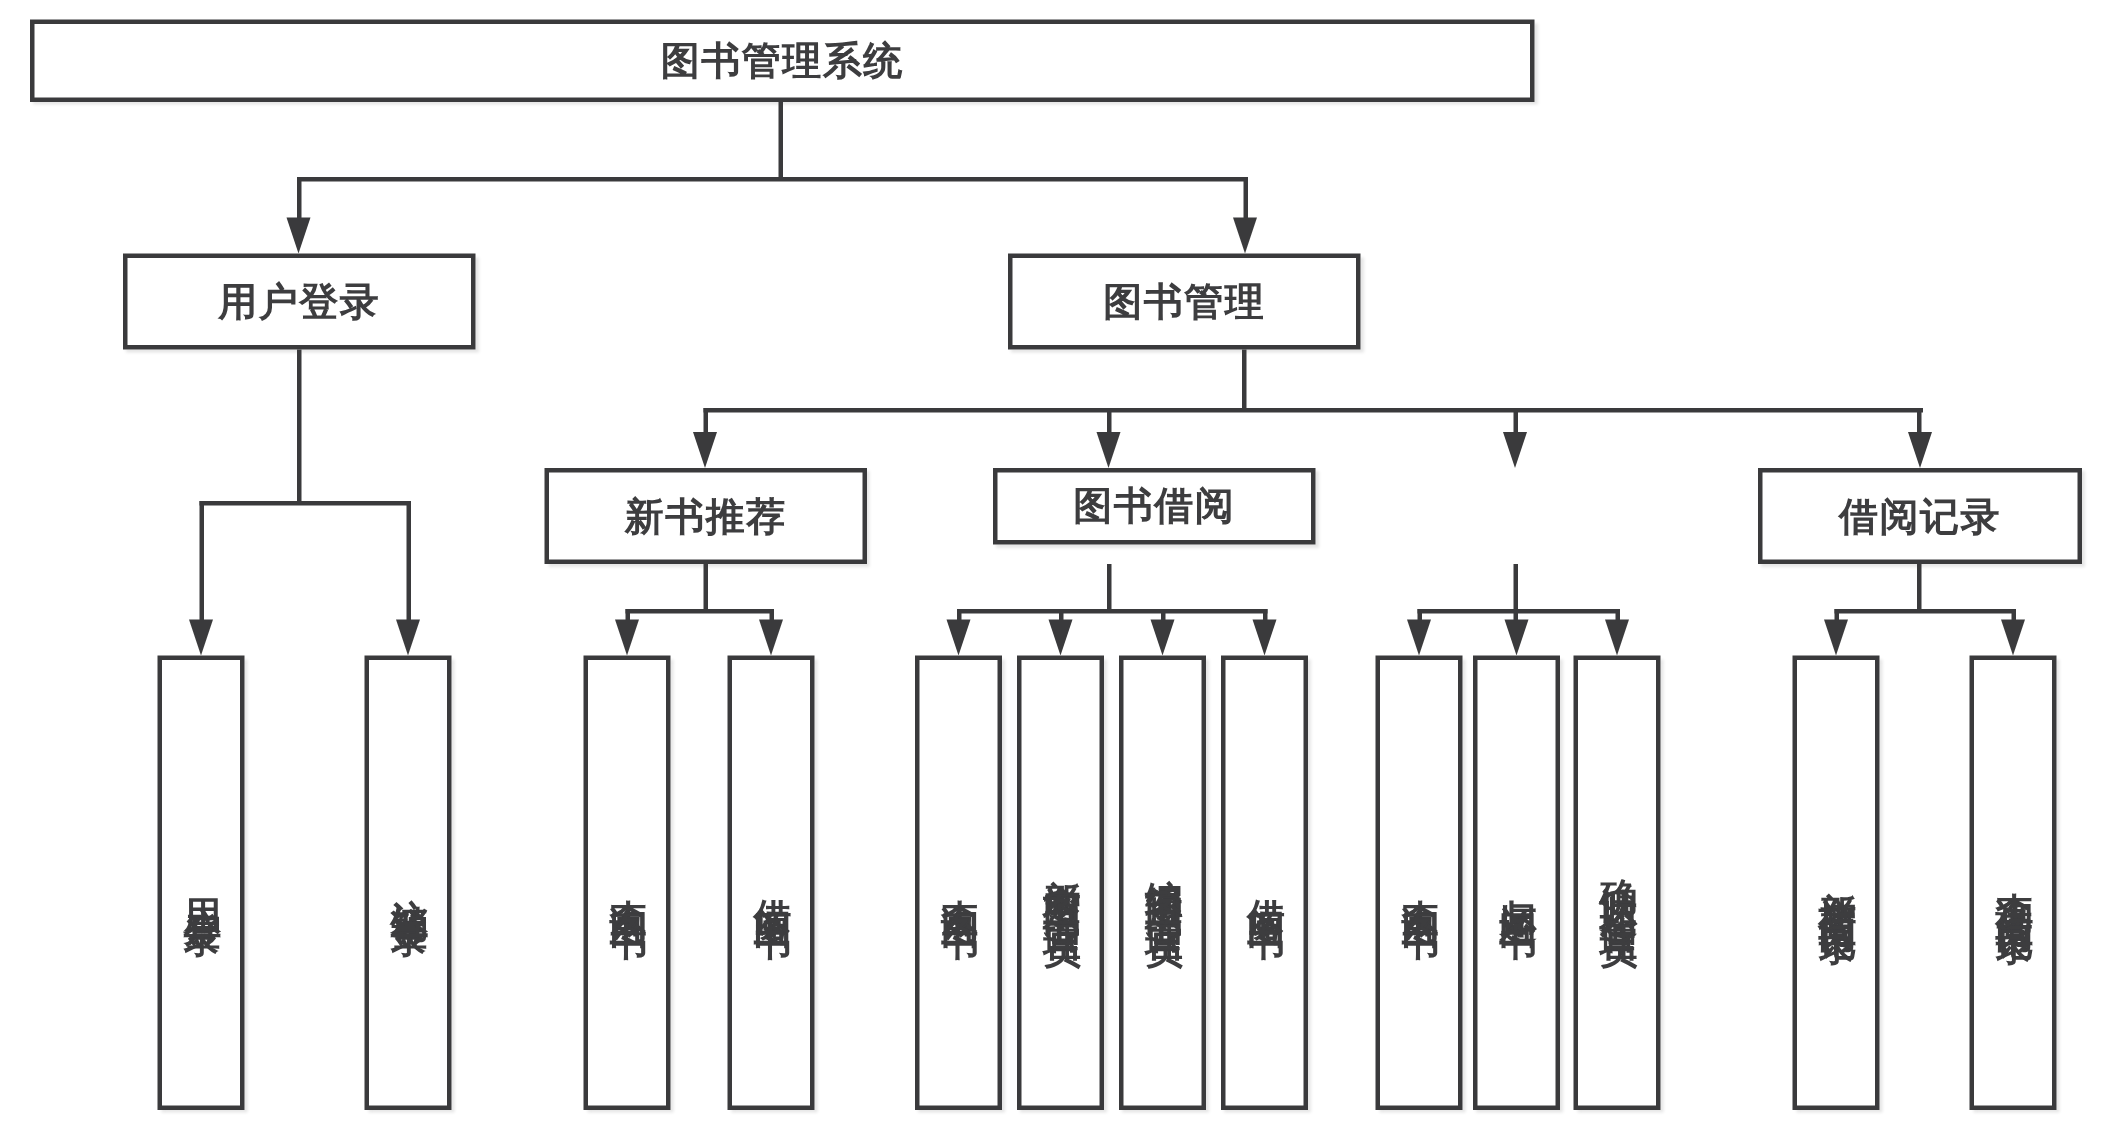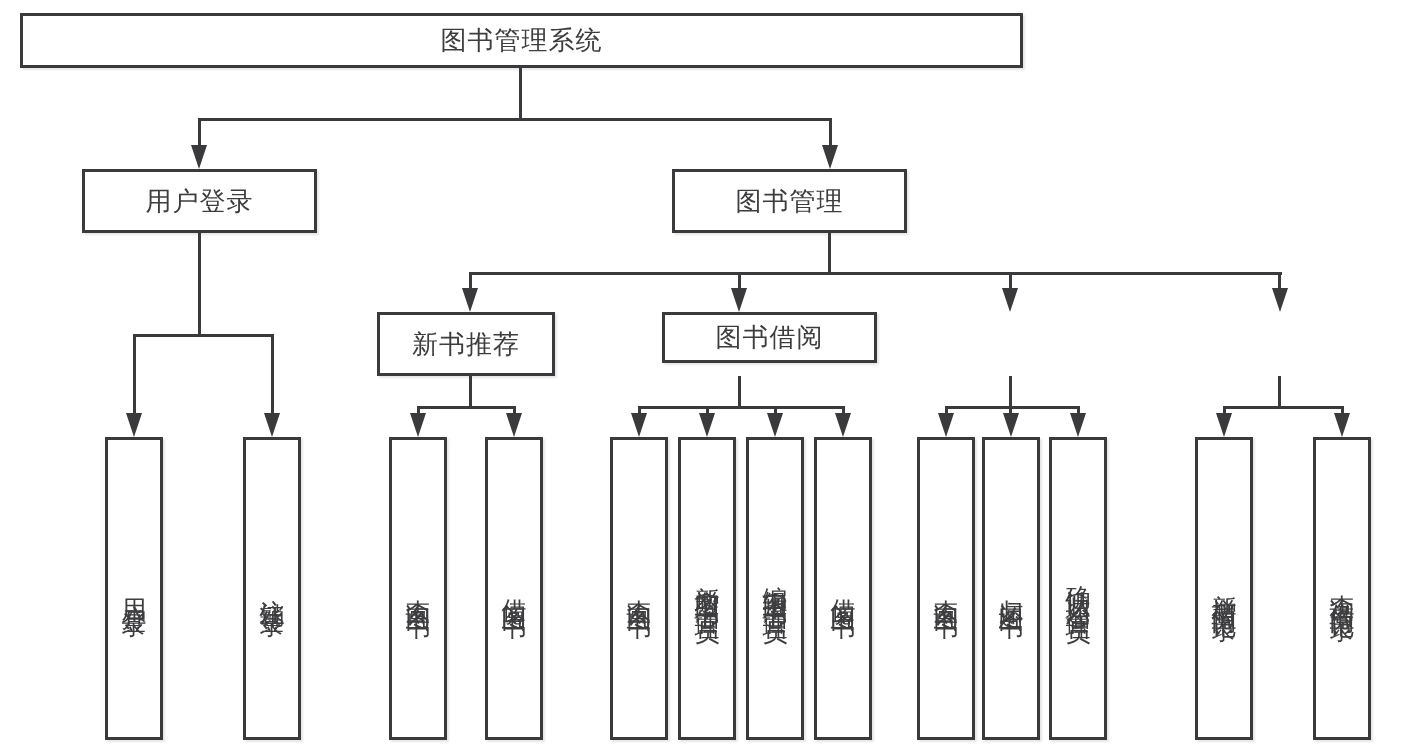--- a/index.html
+++ b/index.html
@@ -21,20 +21,21 @@
     box-sizing:border-box;
     border:3px solid var(--line-color);
     background:#fff;
     display:flex;
     align-items:center;
     justify-content:center;
     font-size:26px;
     color:var(--text-color);
     letter-spacing:1px;
     box-shadow:2px 2px 2px rgba(0,0,0,0.10);
+    font-weight:bold;
   }
   .vbox{
     writing-mode:vertical-rl;
     text-orientation:mixed;
     font-size:25px;
     letter-spacing:5px;
     line-height:1;
     padding:4px 0;
   }
   .hline,.vline{
@@ -80,22 +81,23 @@
   <div class="hline" style="left:469px;top:272px;width:813px;height:3px"></div>
   <div class="vline" style="left:469px;top:272px;width:3px;height:17px"></div>
   <div class="vline" style="left:738px;top:272px;width:3px;height:17px"></div>
   <div class="vline" style="left:1009px;top:272px;width:3px;height:17px"></div>
   <div class="vline" style="left:1278px;top:272px;width:3px;height:17px"></div>
   <div class="arrow" style="left:462px;top:288px"></div>
   <div class="arrow" style="left:731px;top:288px"></div>
   <div class="arrow" style="left:1002px;top:288px"></div>
   <div class="arrow" style="left:1272px;top:288px"></div>
 
-  <div class="box" style="left:377px;top:312px;width:178px;height:64px">新书推荐</div>
+  <div class="box" style="left:363px;top:312px;width:215px;height:64px">新书推荐</div>
   <div class="box" style="left:662px;top:312px;width:215px;height:51px">图书借阅</div>
+  <div class="box" style="left:1172px;top:312px;width:216px;height:64px">借阅记录</div>
 
   <div class="vline" style="left:198px;top:233px;width:3px;height:103px"></div>
   <div class="hline" style="left:133px;top:334px;width:141px;height:3px"></div>
   <div class="vline" style="left:133px;top:334px;width:3px;height:80px"></div>
   <div class="vline" style="left:271px;top:334px;width:3px;height:80px"></div>
   <div class="arrow" style="left:126px;top:413px"></div>
   <div class="arrow" style="left:264px;top:413px"></div>
 
   <div class="vline" style="left:469px;top:376px;width:3px;height:32px"></div>
   <div class="hline" style="left:417px;top:406px;width:99px;height:3px"></div>

